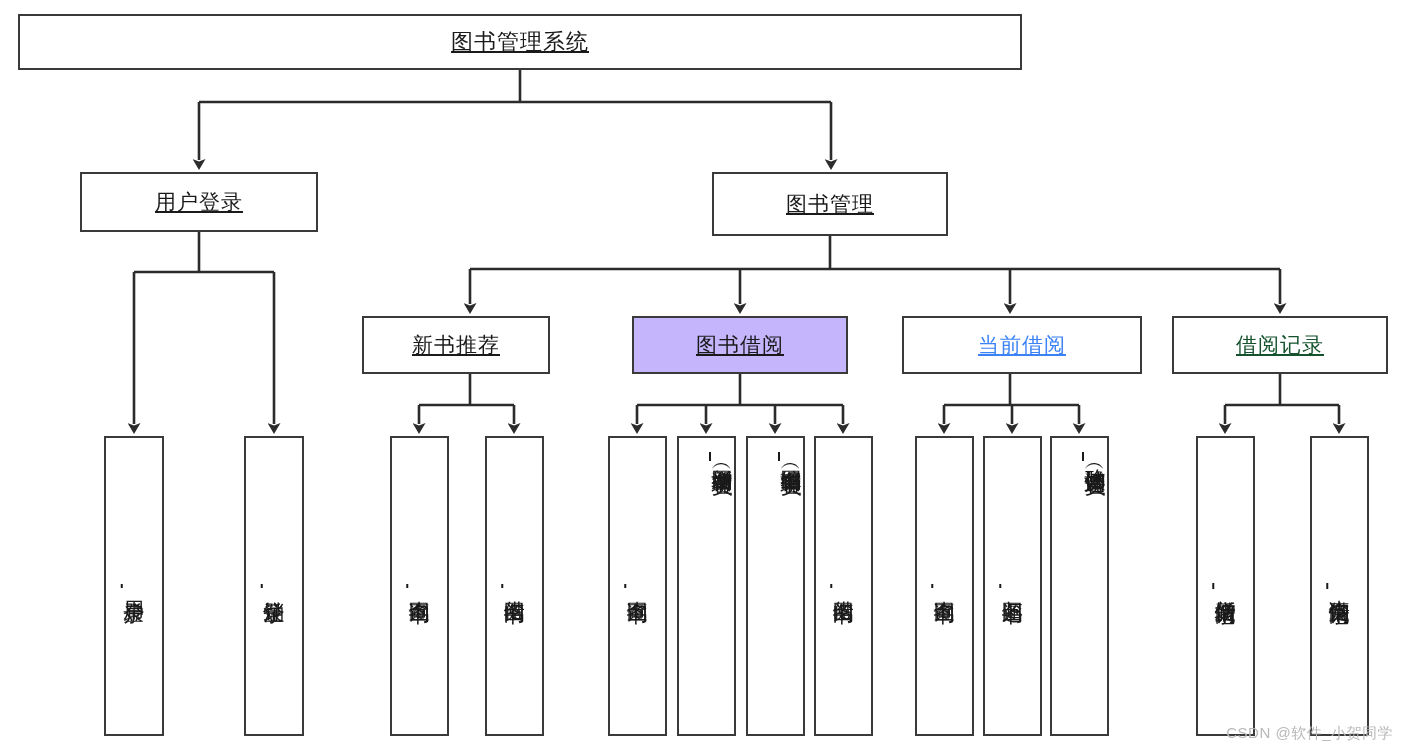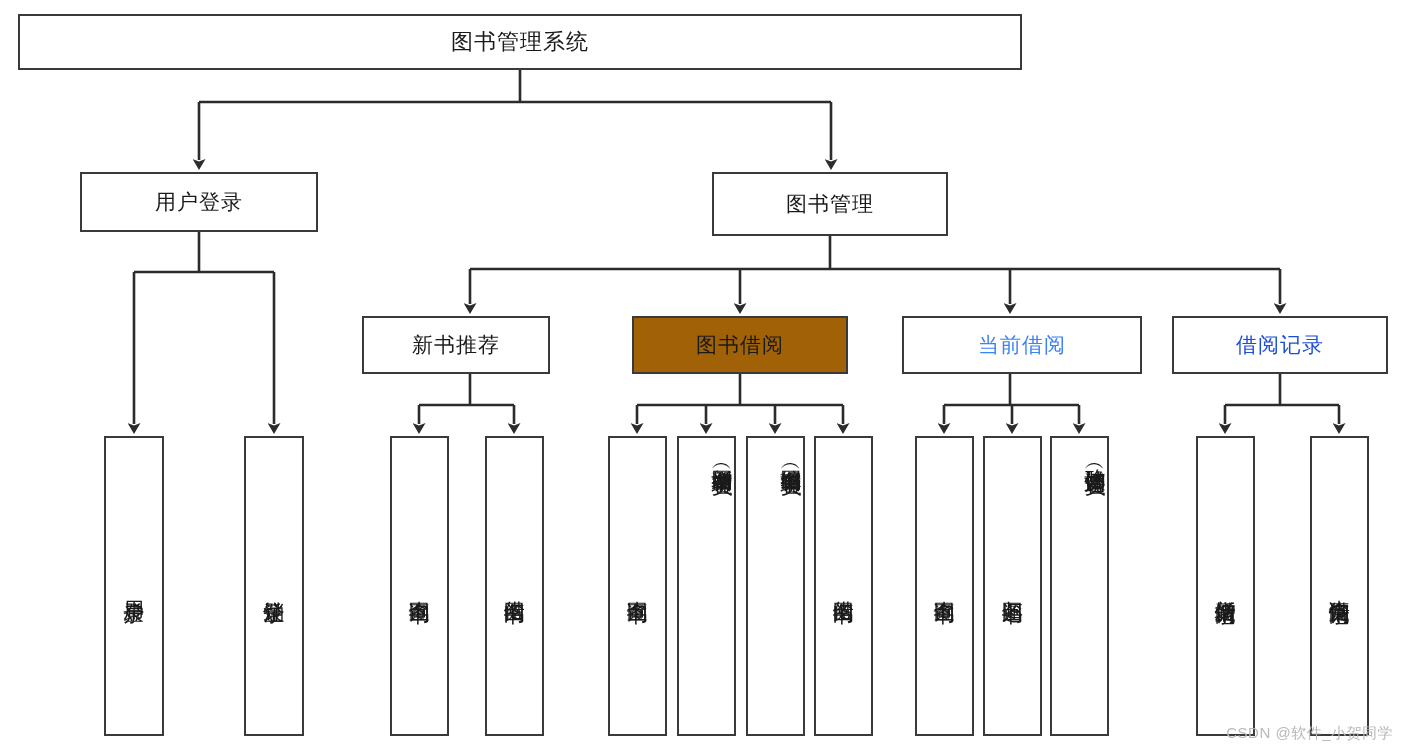--- a/index.html
+++ b/index.html
@@ -28,20 +28,21 @@
   }
   .node {
     position: absolute;
     box-sizing: border-box;
     background: #ffffff;
     border: 2px solid #3a3a3a;
     display: flex;
     align-items: center;
     justify-content: center;
     color: #1a1a1a;
+    text-decoration: underline;
   }
   .node.horizontal {
     font-size: 21px;
     letter-spacing: 1px;
   }
   .node.root {
     font-size: 22px;
   }
   .node.vertical {
     writing-mode: vertical-rl;
@@ -134,27 +135,27 @@
   <div class="node horizontal" style="left: 80px; top: 172px; width: 238px; height: 60px; border-color: rgb(58, 58, 58); background: rgb(255, 255, 255); color: rgb(26, 26, 26);">
     <span class="label">用户登录</span>
   </div>
   <div class="node horizontal" style="left: 712px; top: 172px; width: 236px; height: 64px; border-color: rgb(58, 58, 58); background: rgb(255, 255, 255); color: rgb(26, 26, 26);">
     <span class="label">图书管理</span>
   </div>
 
   <div class="node horizontal" style="left: 362px; top: 316px; width: 188px; height: 58px; border-color: rgb(58, 58, 58); background: rgb(255, 255, 255); color: rgb(26, 26, 26);">
     <span class="label">新书推荐</span>
   </div>
-  <div class="node horizontal" style="left: 632px; top: 316px; width: 216px; height: 58px; border-color: rgb(58, 58, 58); background: #a16207; color: rgb(26, 26, 26);">
+  <div class="node horizontal" style="left: 632px; top: 316px; width: 216px; height: 58px; border-color: rgb(58, 58, 58); background: #c4b5fd; color: rgb(26, 26, 26);">
     <span class="label">图书借阅</span>
   </div>
   <div class="node horizontal" style="left: 902px; top: 316px; width: 240px; height: 58px; border-color: rgb(58, 58, 58); background: rgb(255, 255, 255); color: #3b82f6;">
     <span class="label">当前借阅</span>
   </div>
-  <div class="node horizontal" style="left: 1172px; top: 316px; width: 216px; height: 58px; border-color: rgb(58, 58, 58); background: rgb(255, 255, 255); color: #1d4ed8;">
+  <div class="node horizontal" style="left: 1172px; top: 316px; width: 216px; height: 58px; border-color: rgb(58, 58, 58); background: rgb(255, 255, 255); color: #14532d;">
     <span class="label">借阅记录</span>
   </div>
 
   <div class="node vertical centered" style="left: 104px; top: 436px; width: 60px; height: 300px; border-color: rgb(58, 58, 58); background: rgb(255, 255, 255); color: rgb(26, 26, 26);">
     <span class="label">用户登录</span>
   </div>
   <div class="node vertical centered" style="left: 244px; top: 436px; width: 60px; height: 300px; border-color: rgb(58, 58, 58); background: rgb(255, 255, 255); color: rgb(26, 26, 26);">
     <span class="label">注销登录</span>
   </div>
   <div class="node vertical centered" style="left: 390px; top: 436px; width: 59px; height: 300px; border-color: rgb(58, 58, 58); background: rgb(255, 255, 255); color: rgb(26, 26, 26);">

